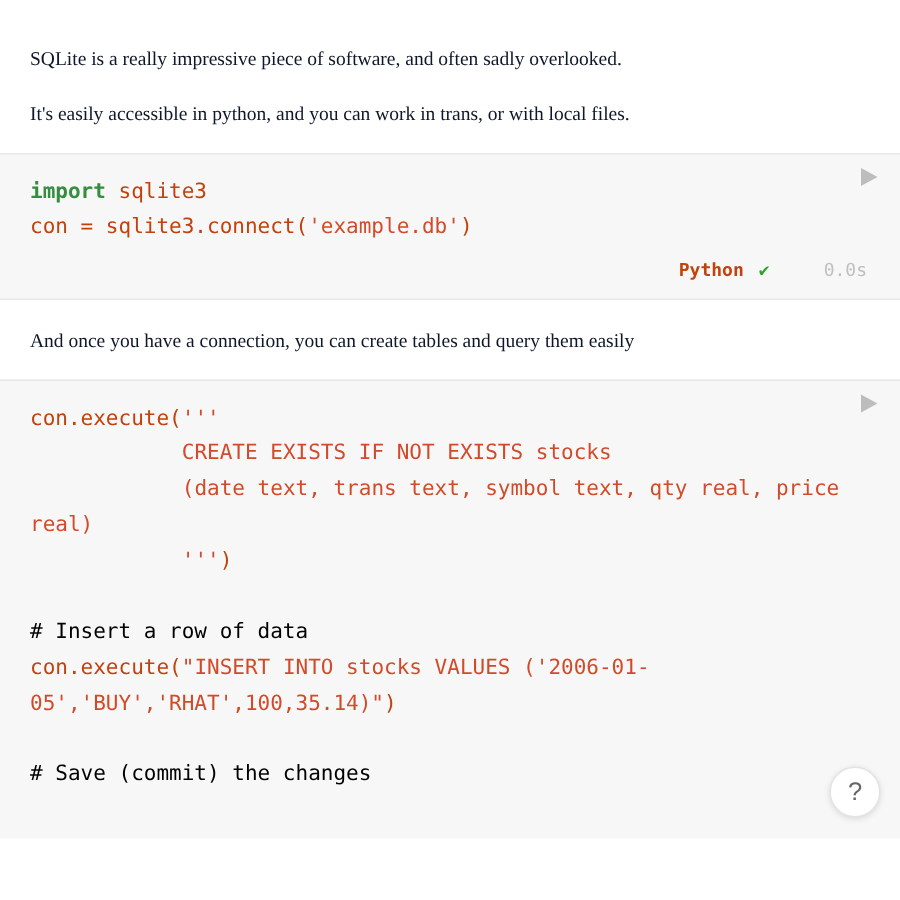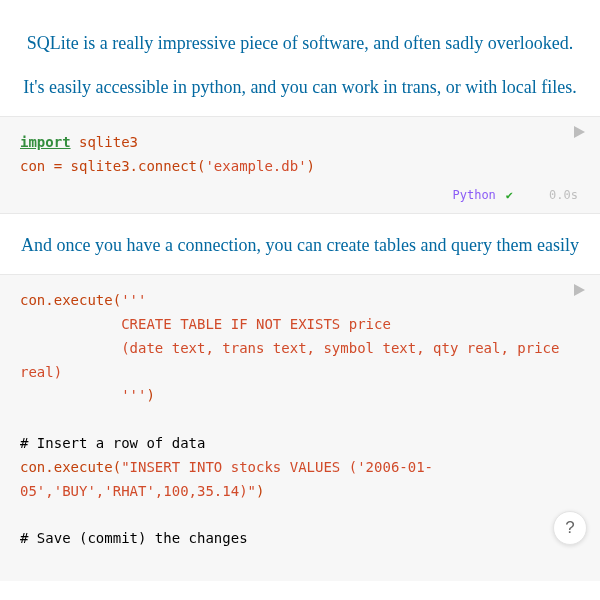--- a/index.html
+++ b/index.html
@@ -13,24 +13,23 @@
     color: #333;
     background: #fff;
   }
   .page {
     width: 600px;
     height: 600px;
     position: relative;
   }
   .prose {
     padding: 0 20px;
-    font-size: 18px;
+    font-size: 13px;
     line-height: 1.45;
-    color: #0369a1;
-    text-align: center;
+    color: #0f172a;
   }
   .p1 { margin: 30px 0 18px 0; }
   .p2 { margin: 0 0 16px 0; }
   .p3 { margin: 18px 0 16px 0; }
 
   .cell {
     position: relative;
     background: #f7f7f7;
     border-top: 1px solid #e8e8e8;
     border-bottom: 1px solid #e8e8e8;
@@ -50,36 +49,36 @@
     user-select: none;
   }
   .cell .run svg { display:block; }
   pre {
     margin: 0;
     white-space: pre-wrap;
     word-break: break-word;
     font-family: inherit;
     font-size: inherit;
   }
-  .tok-k { color: #348e3e; font-weight: 600; text-decoration: underline; } 
+  .tok-k { color: #348e3e; font-weight: 600; } 
   .tok-s { color: #d14b2a; text-align: center; } 
   .tok-c { color: #000000; } 
   .tok { color: #c2410c; }
 
   .meta {
     display: flex;
     justify-content: flex-end;
     align-items: center;
     gap: 10px;
     font-family: ui-monospace, SFMono-Regular, Menlo, Consolas, monospace;
     font-size: 12px;
     color: #9b9b9b;
     padding: 6px 2px 0 0;
   }
-  .meta .lang { color: #8b5cf6; }
+  .meta .lang { color: #c2410c; font-weight: bold; }
   .meta .check { color: #2ca52c; font-size: 12px; }
   .meta .time { color: #bfbfbf; margin-left: 26px; }
 
   .help-btn {
     position: absolute;
     right: 13px;
     bottom: 85px;
     width: 34px;
     height: 34px;
     border-radius: 50%;
@@ -128,21 +127,21 @@
 
   <div class="cell" style="border-bottom:none; padding-bottom:30px;">
     <div class="run">
       <span>
         <svg width="14" height="14" viewBox="0 0 14 14">
             <polygon points="2,1 13,7 2,13" fill="#bdbdbd"></polygon>
           </svg>
       </span>
     </div>
     <pre><span class="tok">con.execute(</span><span class="tok-s">'''</span>
-<span class="tok-s">            CREATE TABLE IF NOT EXISTS price</span>
+<span class="tok-s">            CREATE EXISTS IF NOT EXISTS stocks</span>
 <span class="tok-s">            (date text, trans text, symbol text, qty real, price real)</span>
 <span class="tok-s">            '''</span><span class="tok">)</span>
 <span class="tok"></span>
 <span class="tok-c"># Insert a row of data</span>
 <span class="tok">con.execute(</span><span class="tok-s">"INSERT INTO stocks VALUES ('2006-01-05','BUY','RHAT',100,35.14)"</span><span class="tok">)</span>
 <span class="tok"></span>
 <span class="tok-c"># Save (commit) the changes</span></pre>
   </div>
 
   <div class="help-btn">

